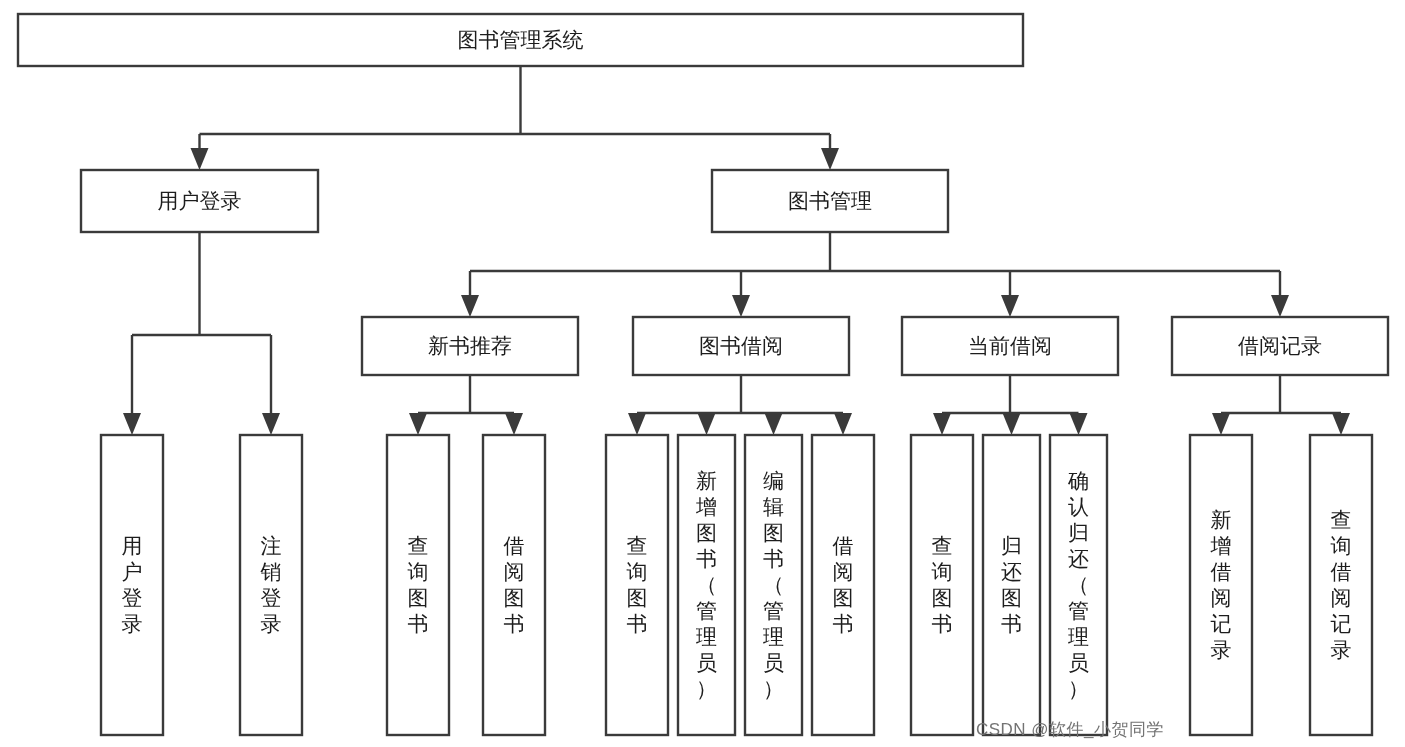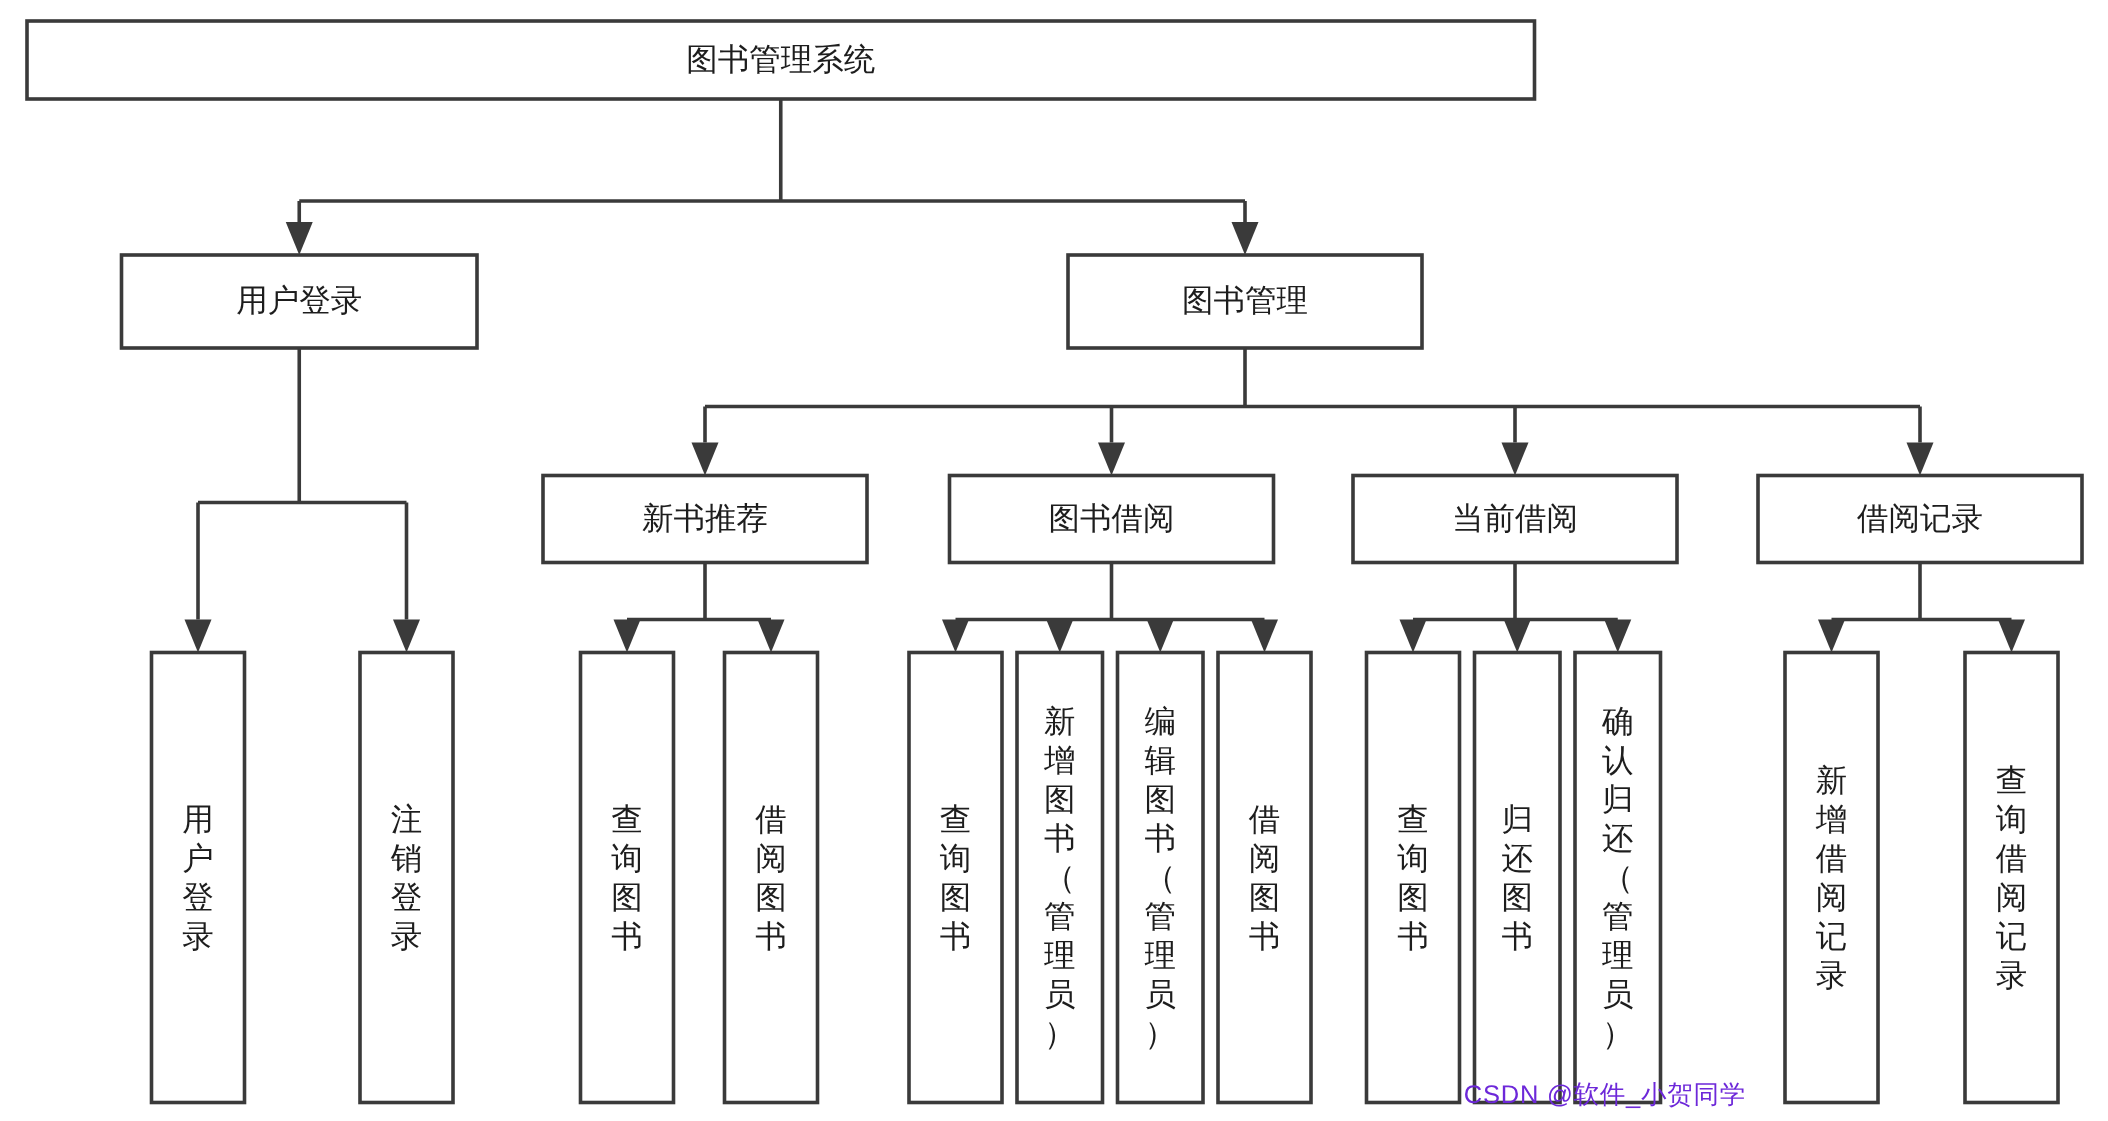--- a/index.html
+++ b/index.html
@@ -54,21 +54,21 @@
     font-family: "Liberation Sans", "DejaVu Sans", sans-serif;
     font-size: 21px;
     text-anchor: middle;
   }
   .watermark-text {
     position: absolute;
     right: 10px;
     bottom: 6px;
     font-family: "Liberation Sans", "DejaVu Sans", sans-serif;
     font-size: 17px;
-    color: #6d28d9;
+    color: #737373;
     white-space: nowrap;
     letter-spacing: 0.5px;
     margin-top: 20px;
   }
 </style>
 </head>
 <body>
 
 <div id="diagram-root">
 

